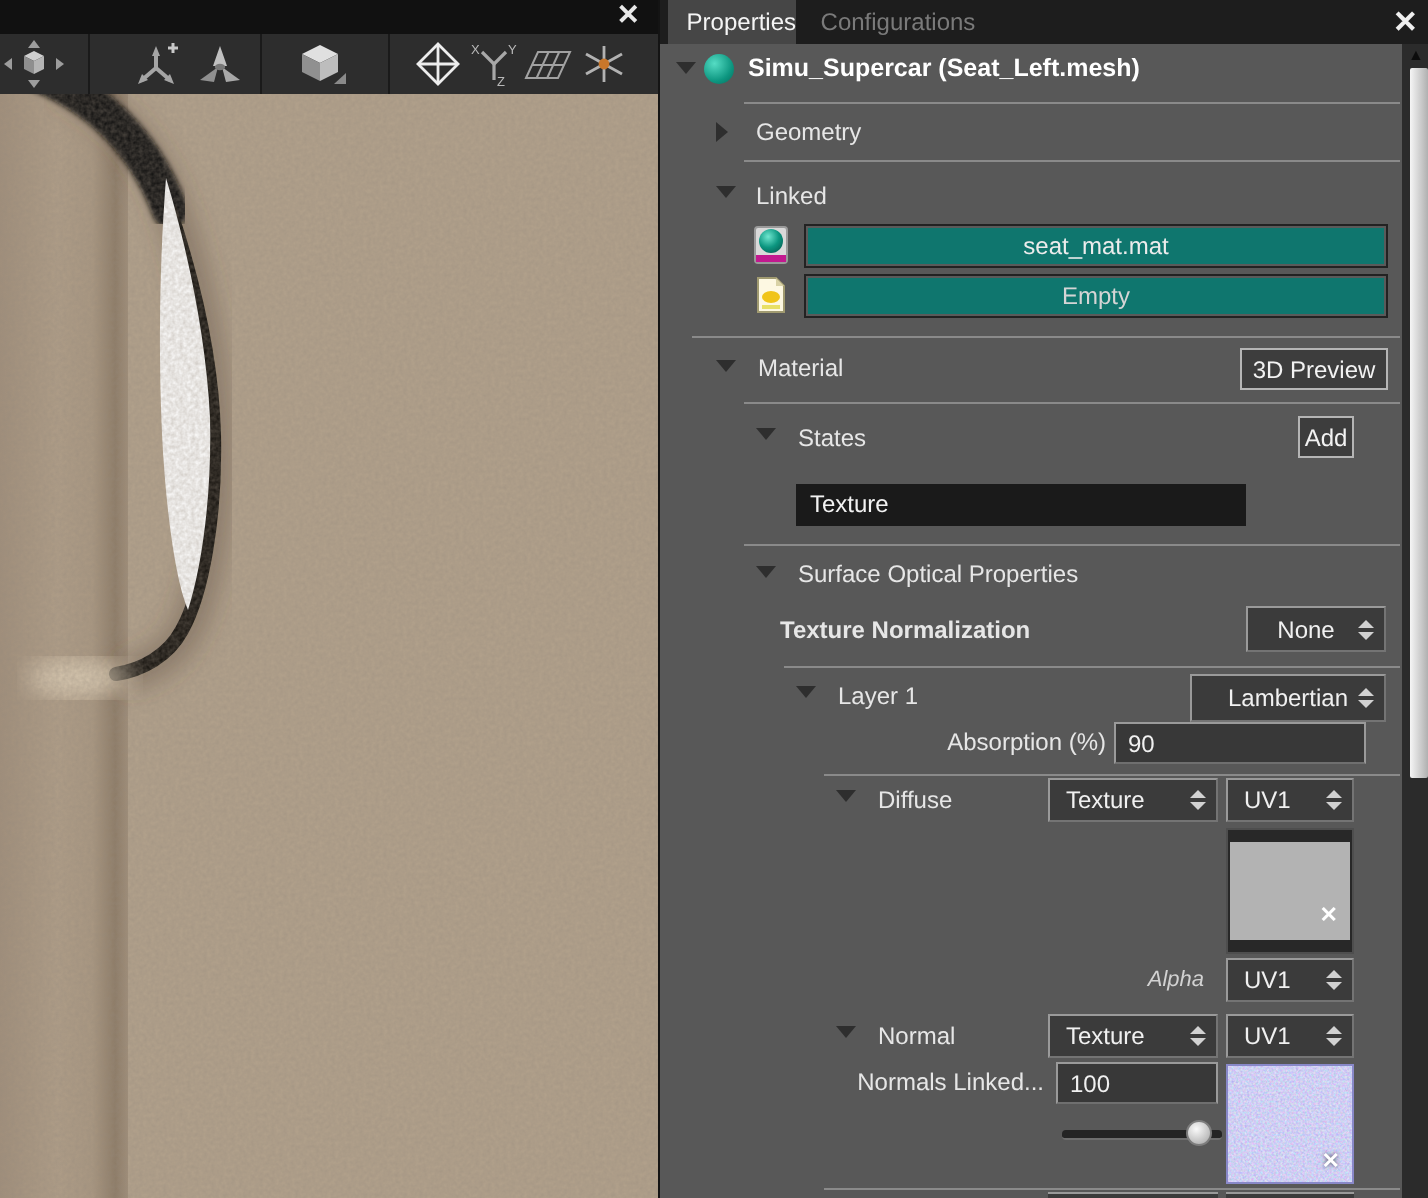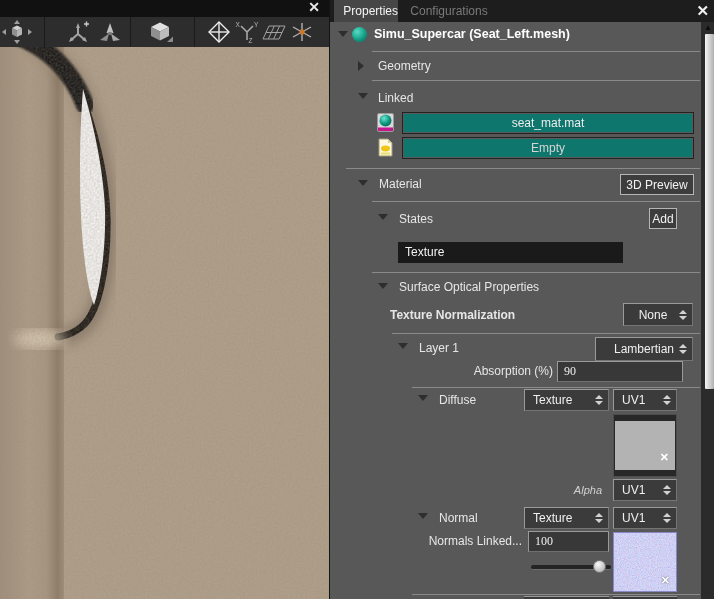--- a/index.html
+++ b/index.html
@@ -30,21 +30,21 @@
   .link-btn{position:absolute;background:#0f766e;border:1px solid #5a5a5a;outline:1px solid #222;color:#ececec;
        font-size:12px;display:flex;align-items:center;justify-content:center;box-sizing:border-box;cursor:pointer;}
   .dd{position:absolute;background:#3b3b3b;border:1px solid #9a9a9a;border-right-color:#747474;border-bottom-color:#747474;
       color:#f0f0f0;font-size:12px;display:flex;align-items:center;justify-content:center;box-sizing:border-box;cursor:pointer;}
   .dd.left{justify-content:flex-start;padding-left:8px;}
   .sp{position:absolute;right:5px;display:flex;flex-direction:column;gap:2px;}
   .sp i{display:block;width:0;height:0;border-left:4px solid transparent;border-right:4px solid transparent;}
   .sp .up{border-bottom:4px solid #d2d2d2;}
   .sp .dn{border-top:4px solid #d2d2d2;}
   .field{position:absolute;background:#383838;border:1px solid #9a9a9a;border-bottom-color:#6f6f6f;color:#f0f0f0;
-         font-size:12px;padding:0 4px 0 6px;box-sizing:border-box;font-family:Liberation Serif, serif;}
+         font-size:12px;padding:0 4px 0 6px;box-sizing:border-box;font-family:Liberation Sans, sans-serif;}
   .state-item{position:absolute;background:#1a1a1a;color:#f2f2f2;font-size:12px;line-height:21px;padding-left:7px;box-sizing:border-box;cursor:pointer;}
   .mesh-sphere{position:absolute;width:15px;height:15px;border-radius:50%;
        background:radial-gradient(circle at 35% 32%,#55dcc4,#0d9680 62%,#076a5a);}
   .thumb-x{position:absolute;color:#fff;font-size:11px;font-weight:bold;text-shadow:0 0 2px rgba(0,0,0,.6);cursor:pointer;}
   .scrollbar{position:absolute;left:371px;top:22px;width:14px;height:577px;background:#2b2b2b;}
   .scroll-up{position:absolute;left:0;top:0;width:14px;height:12px;color:#0c0c0c;font-size:8px;text-align:center;line-height:12px;cursor:pointer;}
   .scroll-thumb{position:absolute;left:4px;top:12px;width:9px;height:355px;border-radius:1px;
        background:linear-gradient(90deg,#f5f5f5,#b0b0b0);cursor:pointer;}
   .slider-track{position:absolute;height:4px;background:#242424;border-radius:2px;border-bottom:1px solid #6e6e6e;cursor:pointer;}
   .slider-handle{position:absolute;top:-5px;width:13px;height:13px;border-radius:50%;

